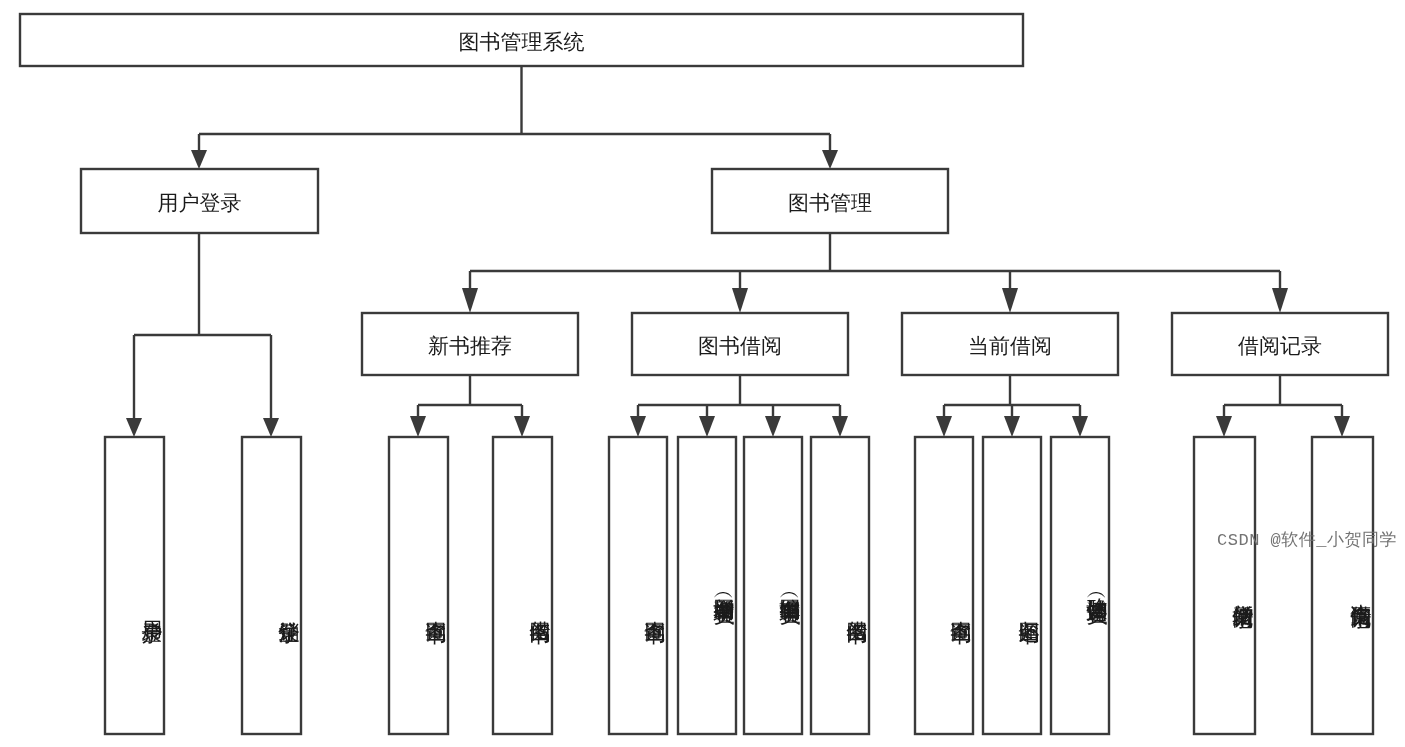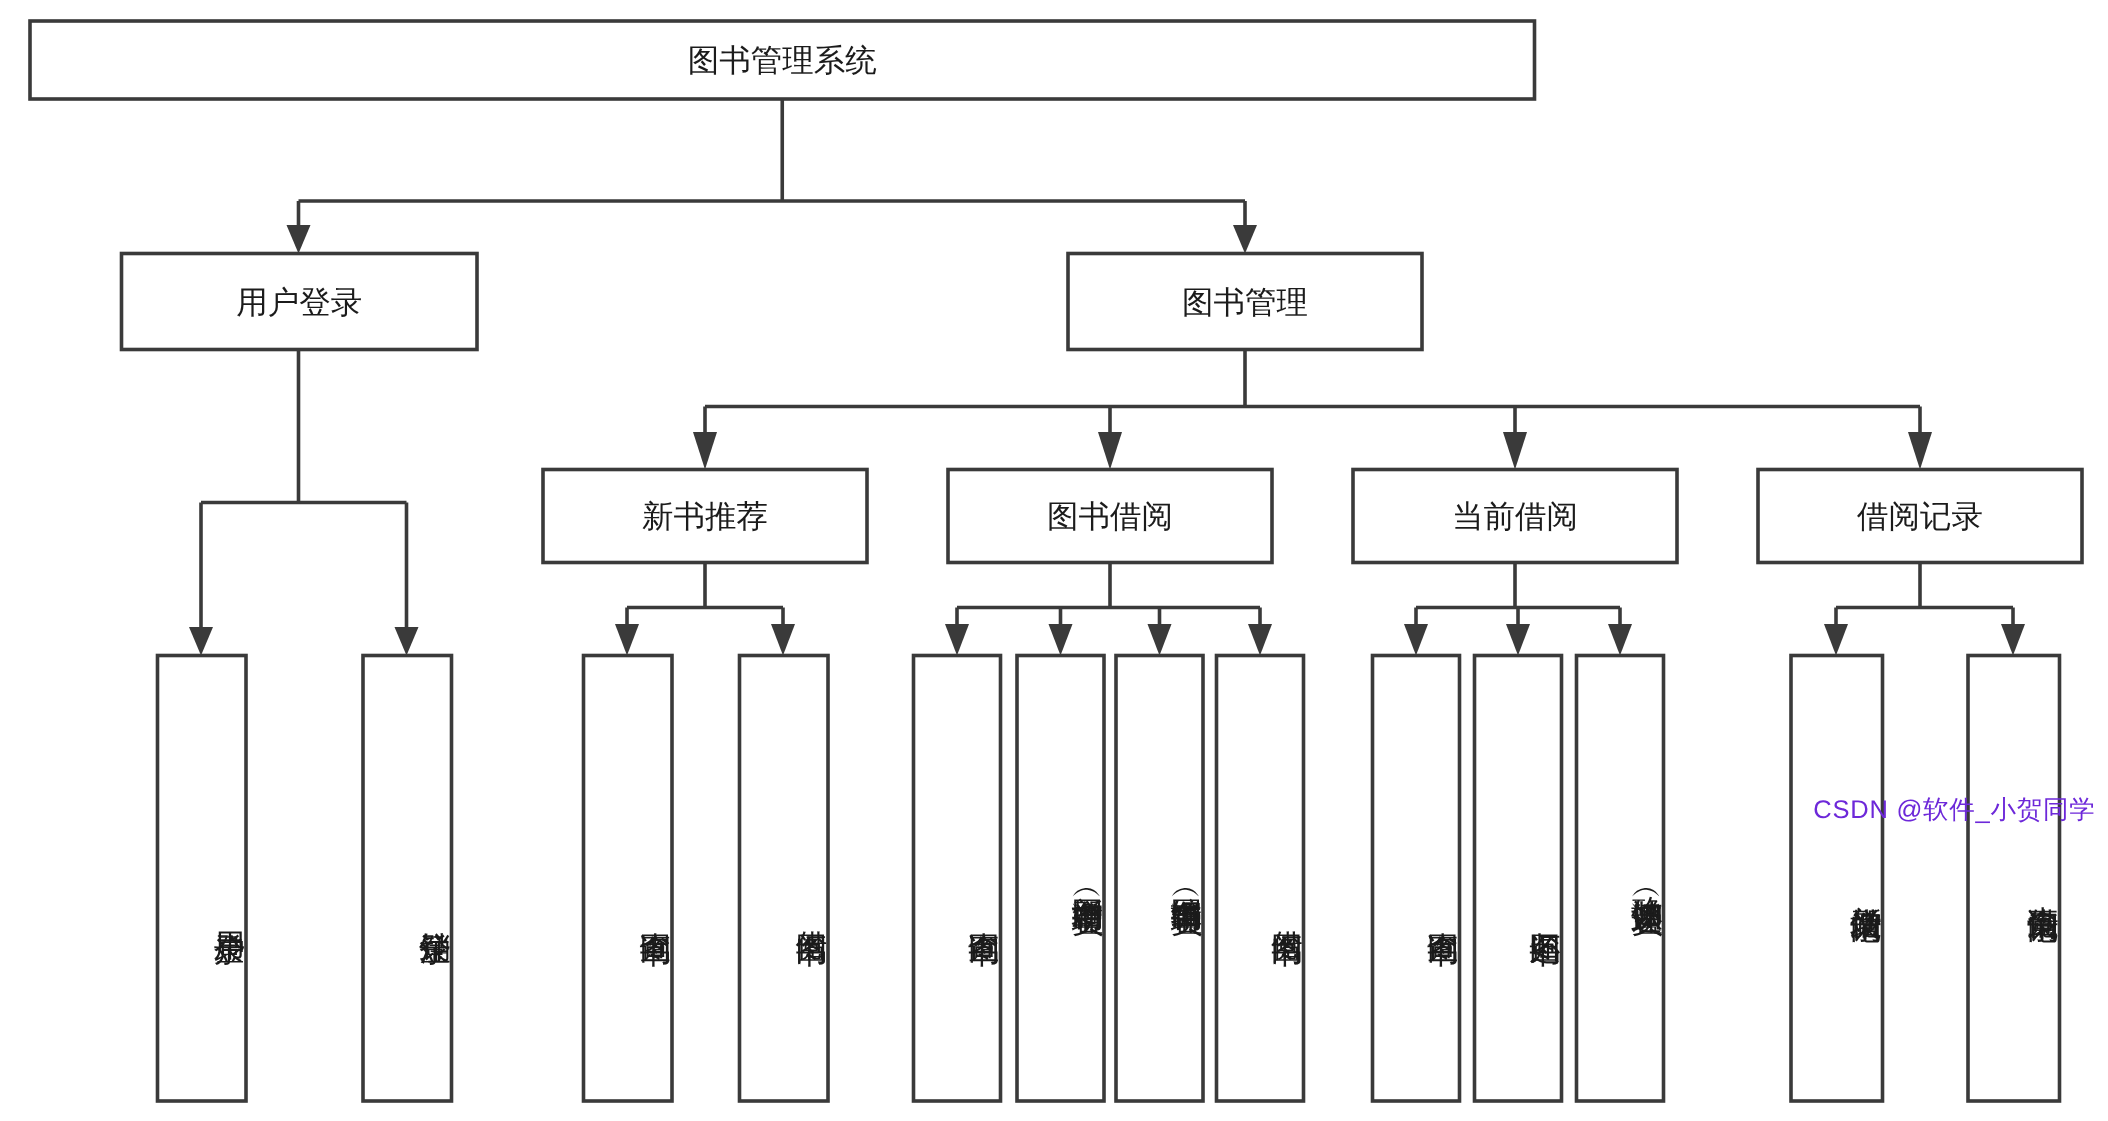--- a/index.html
+++ b/index.html
@@ -62,23 +62,23 @@
     align-items: flex-start;
     justify-content: center;
     white-space: nowrap;
     pointer-events: none;
     user-select: none;
   }
   .watermark {
     position: absolute;
     right: 8px;
     bottom: 6px;
-    font-family: Liberation Sans, sans-serif;
+    font-family: Liberation Mono, monospace;
     font-size: 17px;
-    color: #6d28d9;
+    color: #737373;
     letter-spacing: 0.5px;
     white-space: nowrap;
   }
 </style>
 </head>
 <body>
 
 <div id="diagram-root">
 
   <svg class="diagram-canvas" viewBox="0 0 1405 747" xmlns="http://www.w3.org/2000/svg">

